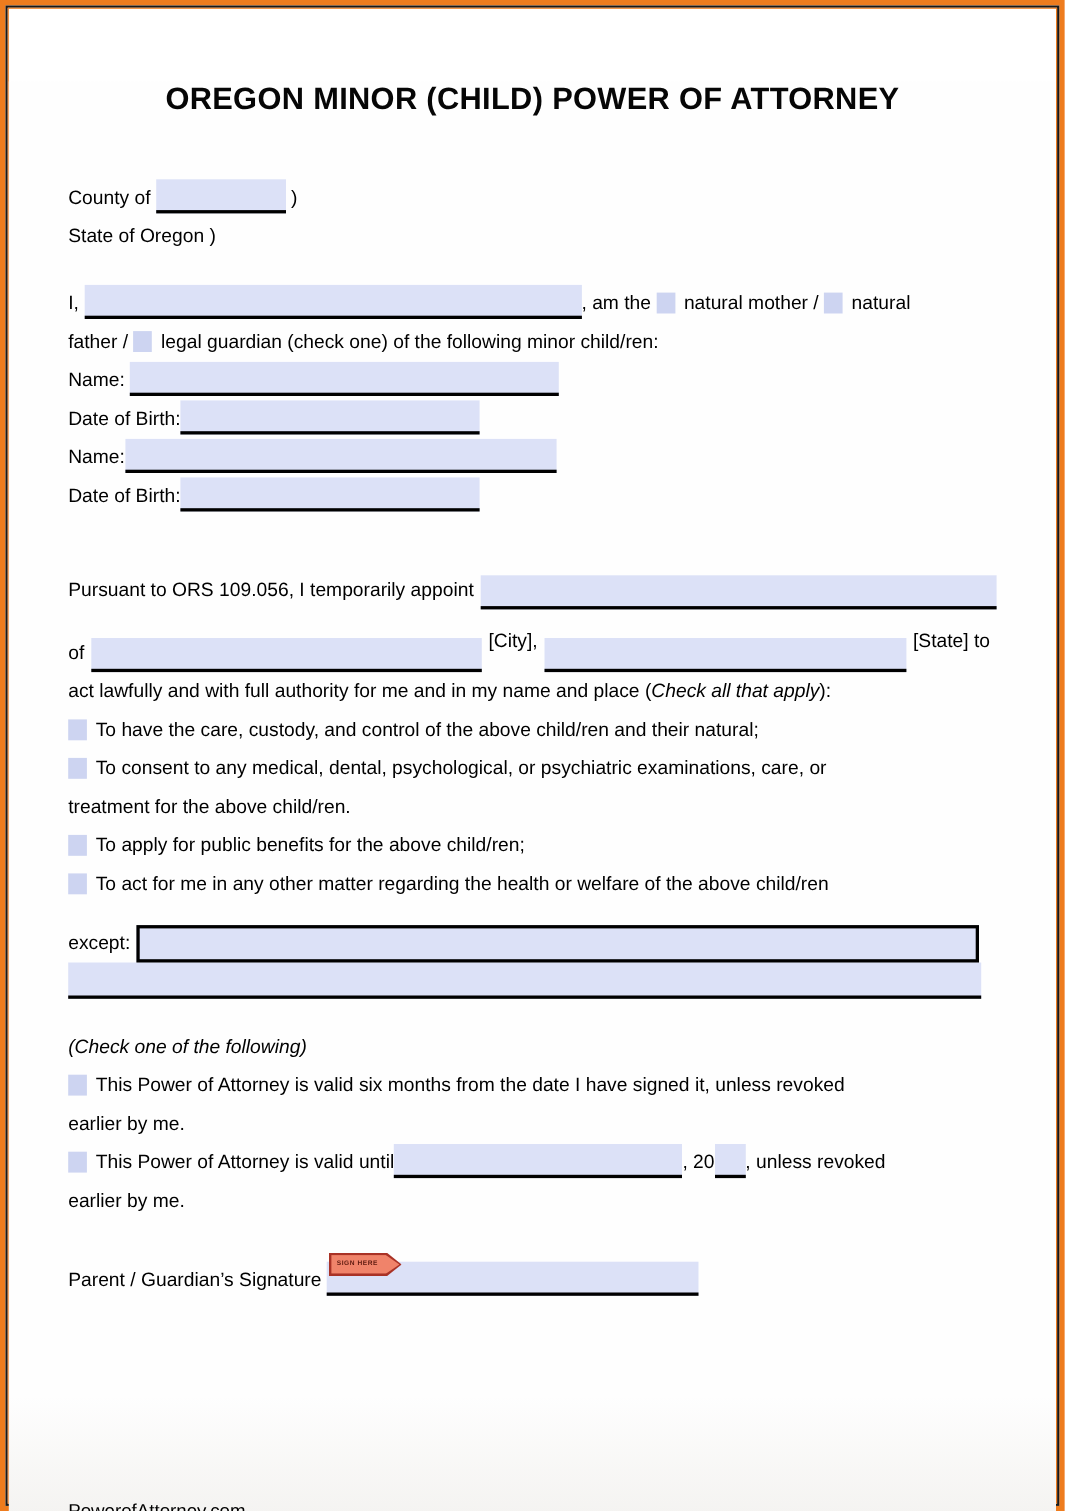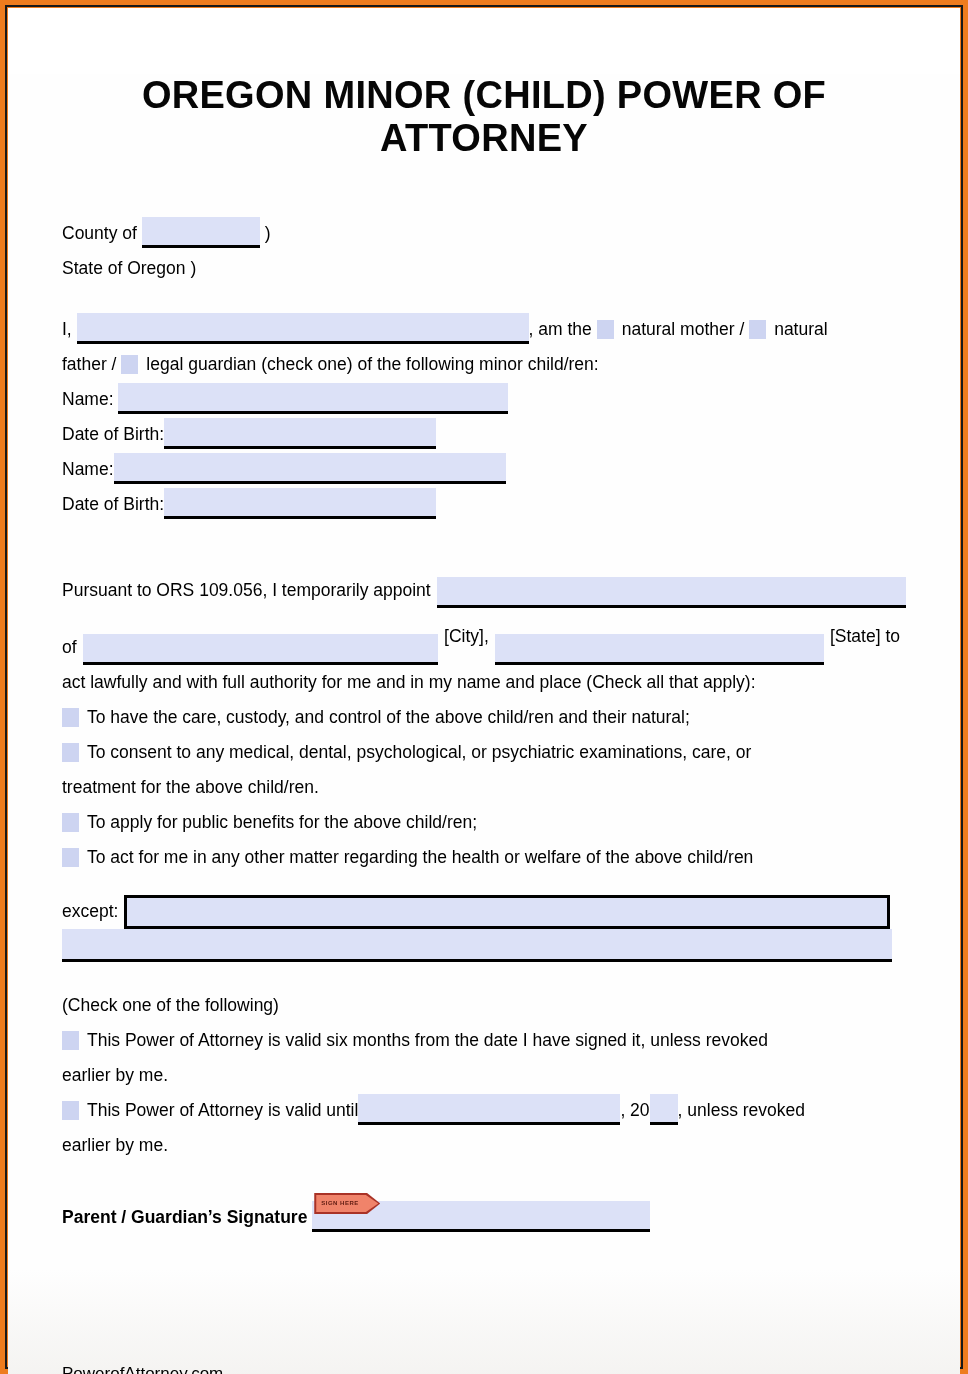--- a/index.html
+++ b/index.html
@@ -13,21 +13,21 @@
     height: 100%;
     padding: 0 54px;
     position: relative;
     background: linear-gradient(180deg, #fefefe 0%, #fefefe 88%, #f4f3f1 96%, #fbfaf9 100%);
     font-size: 17.5px;
   }
 
   .title {
     margin: 66px 0 0 0;
     text-align: center;
-    font-size: 38px;
+    font-size: 28px;
     font-weight: bold;
     letter-spacing: 0.3px;
     color: #060606;
   }
 
   .venue   { margin-top: 56px; line-height: 36px; }
   .para1   { margin-top: 26px; line-height: 35px; }
   .section2{ margin-top: 32px; line-height: 35px; }
   .validity{ margin-top: 26px; line-height: 35px; }
 
@@ -75,22 +75,22 @@
 
   .cb {
     display: inline-block;
     width: 17px;
     height: 19px;
     background: #cdd4f1;
     vertical-align: -4px;
     margin-right: 8px;
   }
 
-  .em { }
-  .bold { font-weight: bold; margin-top: 13px; }
+  .em { font-style: italic; }
+  .bold { font-weight: normal; margin-top: 13px; }
 
   .sigrow { margin-top: 34px; line-height: 40px; }
   .sig-field { position: relative; }
   .sign-tag {
     position: absolute;
     left: 2px;
     top: -8px;
     width: 66px;
     height: 21px;
     background: #a93226;

